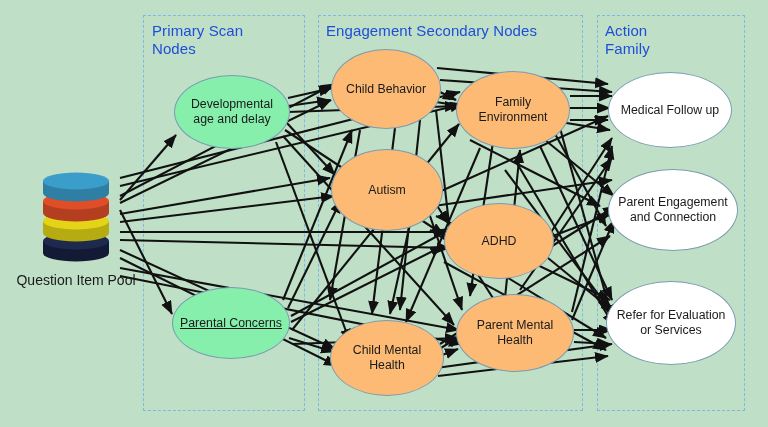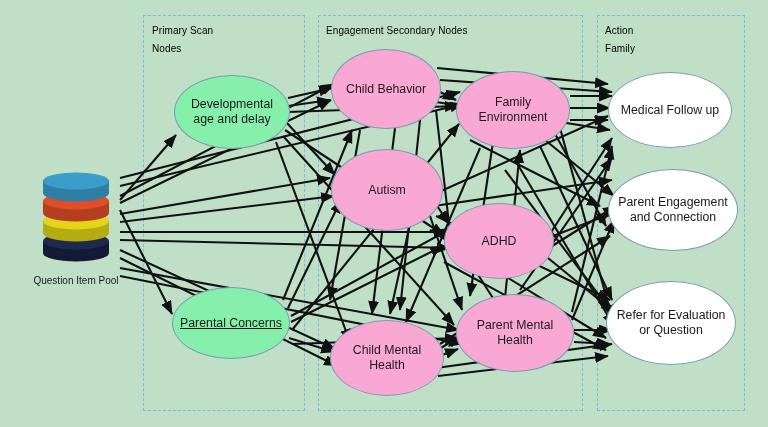--- a/index.html
+++ b/index.html
@@ -1,32 +1,32 @@
 <!DOCTYPE html>
 <html><head>
 <meta charset="utf-8">
 <style>
   html,body{margin:0;padding:0;}
   body{width:768px;height:427px;background:#c0dfc7;overflow:hidden;
        font-family:"Liberation Sans",sans-serif;}
   #stage{position:relative;width:768px;height:427px;}
   #edges{position:absolute;left:0;top:0;width:768px;height:427px;}
   .group-box{position:absolute;border:1px dashed #7fb8e0;box-sizing:border-box;}
-  .group-title{position:absolute;color:#000000;font-size:10px;line-height:18px;
+  .group-title{position:absolute;color:#1d4ed8;font-size:15px;line-height:18px;
                white-space:pre-line;letter-spacing:.1px;}
   .node{position:absolute;border-radius:50%;border:1px solid #7a9cb0;
         display:flex;align-items:center;justify-content:center;text-align:center;
         color:#1a1a1a;font-size:12.3px;line-height:15px;box-sizing:border-box;
         padding:0 6px;}
   .node span{display:block;}
   .n-blue{background:#86efac;}
-  .n-yellow{background:#f9a8d4;}
+  .n-yellow{background:#fdba74;}
   .n-green{background:#ffffff;}
   .db{position:absolute;}
-  .db-label{position:absolute;text-align:center;color:#1a1a1a;font-size:10px;
+  .db-label{position:absolute;text-align:center;color:#1a1a1a;font-size:14px;
             line-height:17px;white-space:pre-line;}
 </style>
 </head>
 <body>
 
 <div id="stage">
 
   <div class="group-box" style="left:143px;top:15px;width:162px;height:396px;"></div>
   <div class="group-box" style="left:318px;top:15px;width:265px;height:396px;"></div>
   <div class="group-box" style="left:597px;top:15px;width:148px;height:396px;"></div>
@@ -178,16 +178,16 @@
 Follow up</span>
   </div>
   <div class="node n-green" style="left:608px;top:169px;width:130px;height:82px;">
     <span>Parent
 Engagement and
 Connection</span>
   </div>
   <div class="node n-green" style="left:606px;top:281px;width:130px;height:84px;">
     <span>Refer for
 Evaluation
-or Question</span>
+or Services</span>
   </div>
 
 </div>
 
 </body></html>

